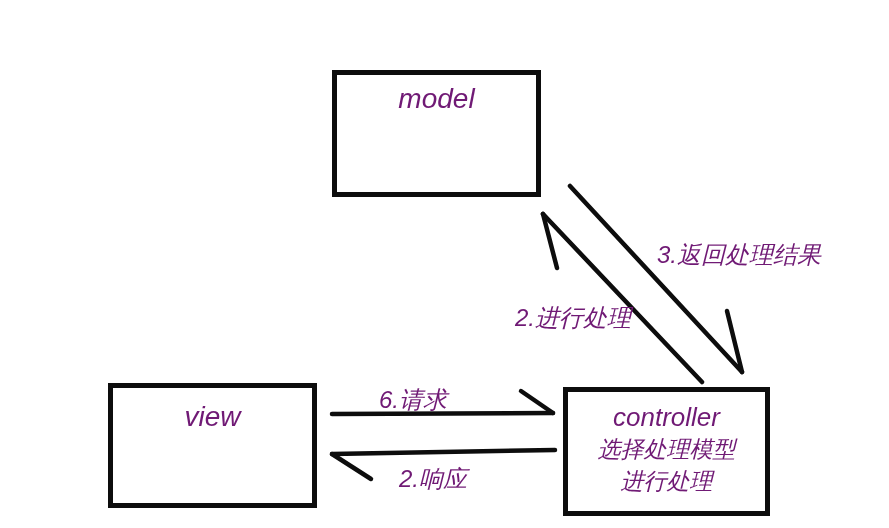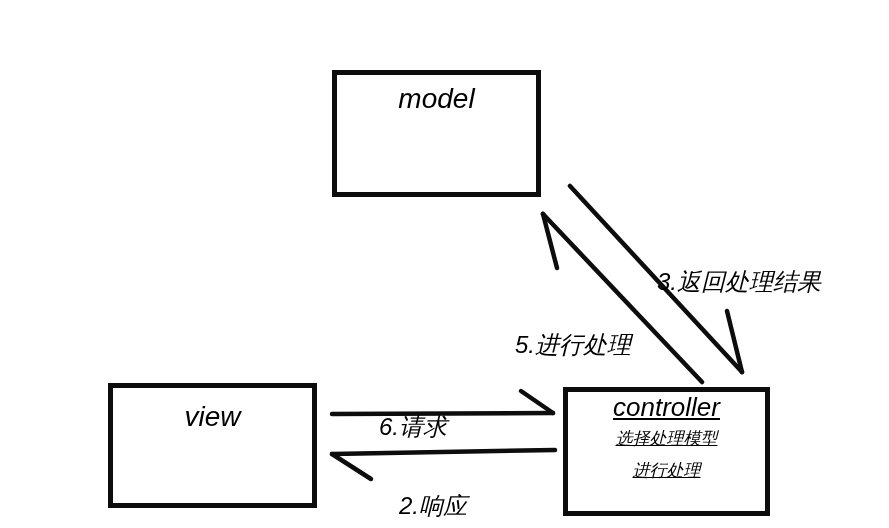--- a/index.html
+++ b/index.html
@@ -7,21 +7,21 @@
     padding: 0;
     background: #ffffff;
   }
   .stage {
     position: relative;
     width: 889px;
     height: 528px;
     background: #ffffff;
     overflow: hidden;
     font-family: "Liberation Sans", sans-serif;
-    color: #000000;
+    color: #701a75;
   }
   .arrow-layer {
     position: absolute;
     left: 0;
     top: 0;
     width: 889px;
     height: 528px;
   }
   .arrow-layer path {
     fill: none;
@@ -46,34 +46,33 @@
   }
   .box-view {
     left: 108px; top: 383px;
     width: 209px; height: 125px;
     padding-top: 13px;
     font-size: 28px;
   }
   .box-controller {
     left: 563px; top: 387px;
     width: 207px; height: 129px;
+    padding-top: 10px;
     font-size: 26px;
     line-height: 31px;
-    text-decoration: underline;
   }
   .box-controller .cn-line {
-    font-size: 17px;
+    font-size: 23px;
     line-height: 32px;
   }
   .arrow-label {
     position: absolute;
     font-style: italic;
     font-size: 24px;
     white-space: nowrap;
-    margin-top: 27px;
   }
   .lbl-request  { left: 379px; top: 384px; }
   .lbl-process  { left: 515px; top: 302px; }
   .lbl-return   { left: 657px; top: 239px; }
   .lbl-response { left: 399px; top: 463px; }
 </style>
 </head>
 <body>
 
 <div class="stage">
@@ -109,17 +108,17 @@
     <span>view</span>
   </div>
 
   <div class="box box-controller">
     <div>controller</div>
     <div class="cn-line">选择处理模型</div>
     <div class="cn-line">进行处理</div>
   </div>
 
   <div class="arrow-label lbl-request">6.请求</div>
-  <div class="arrow-label lbl-process">5.进行处理</div>
+  <div class="arrow-label lbl-process">2.进行处理</div>
   <div class="arrow-label lbl-return">3.返回处理结果</div>
   <div class="arrow-label lbl-response">2.响应</div>
 
 </div>
 
 </body></html>

